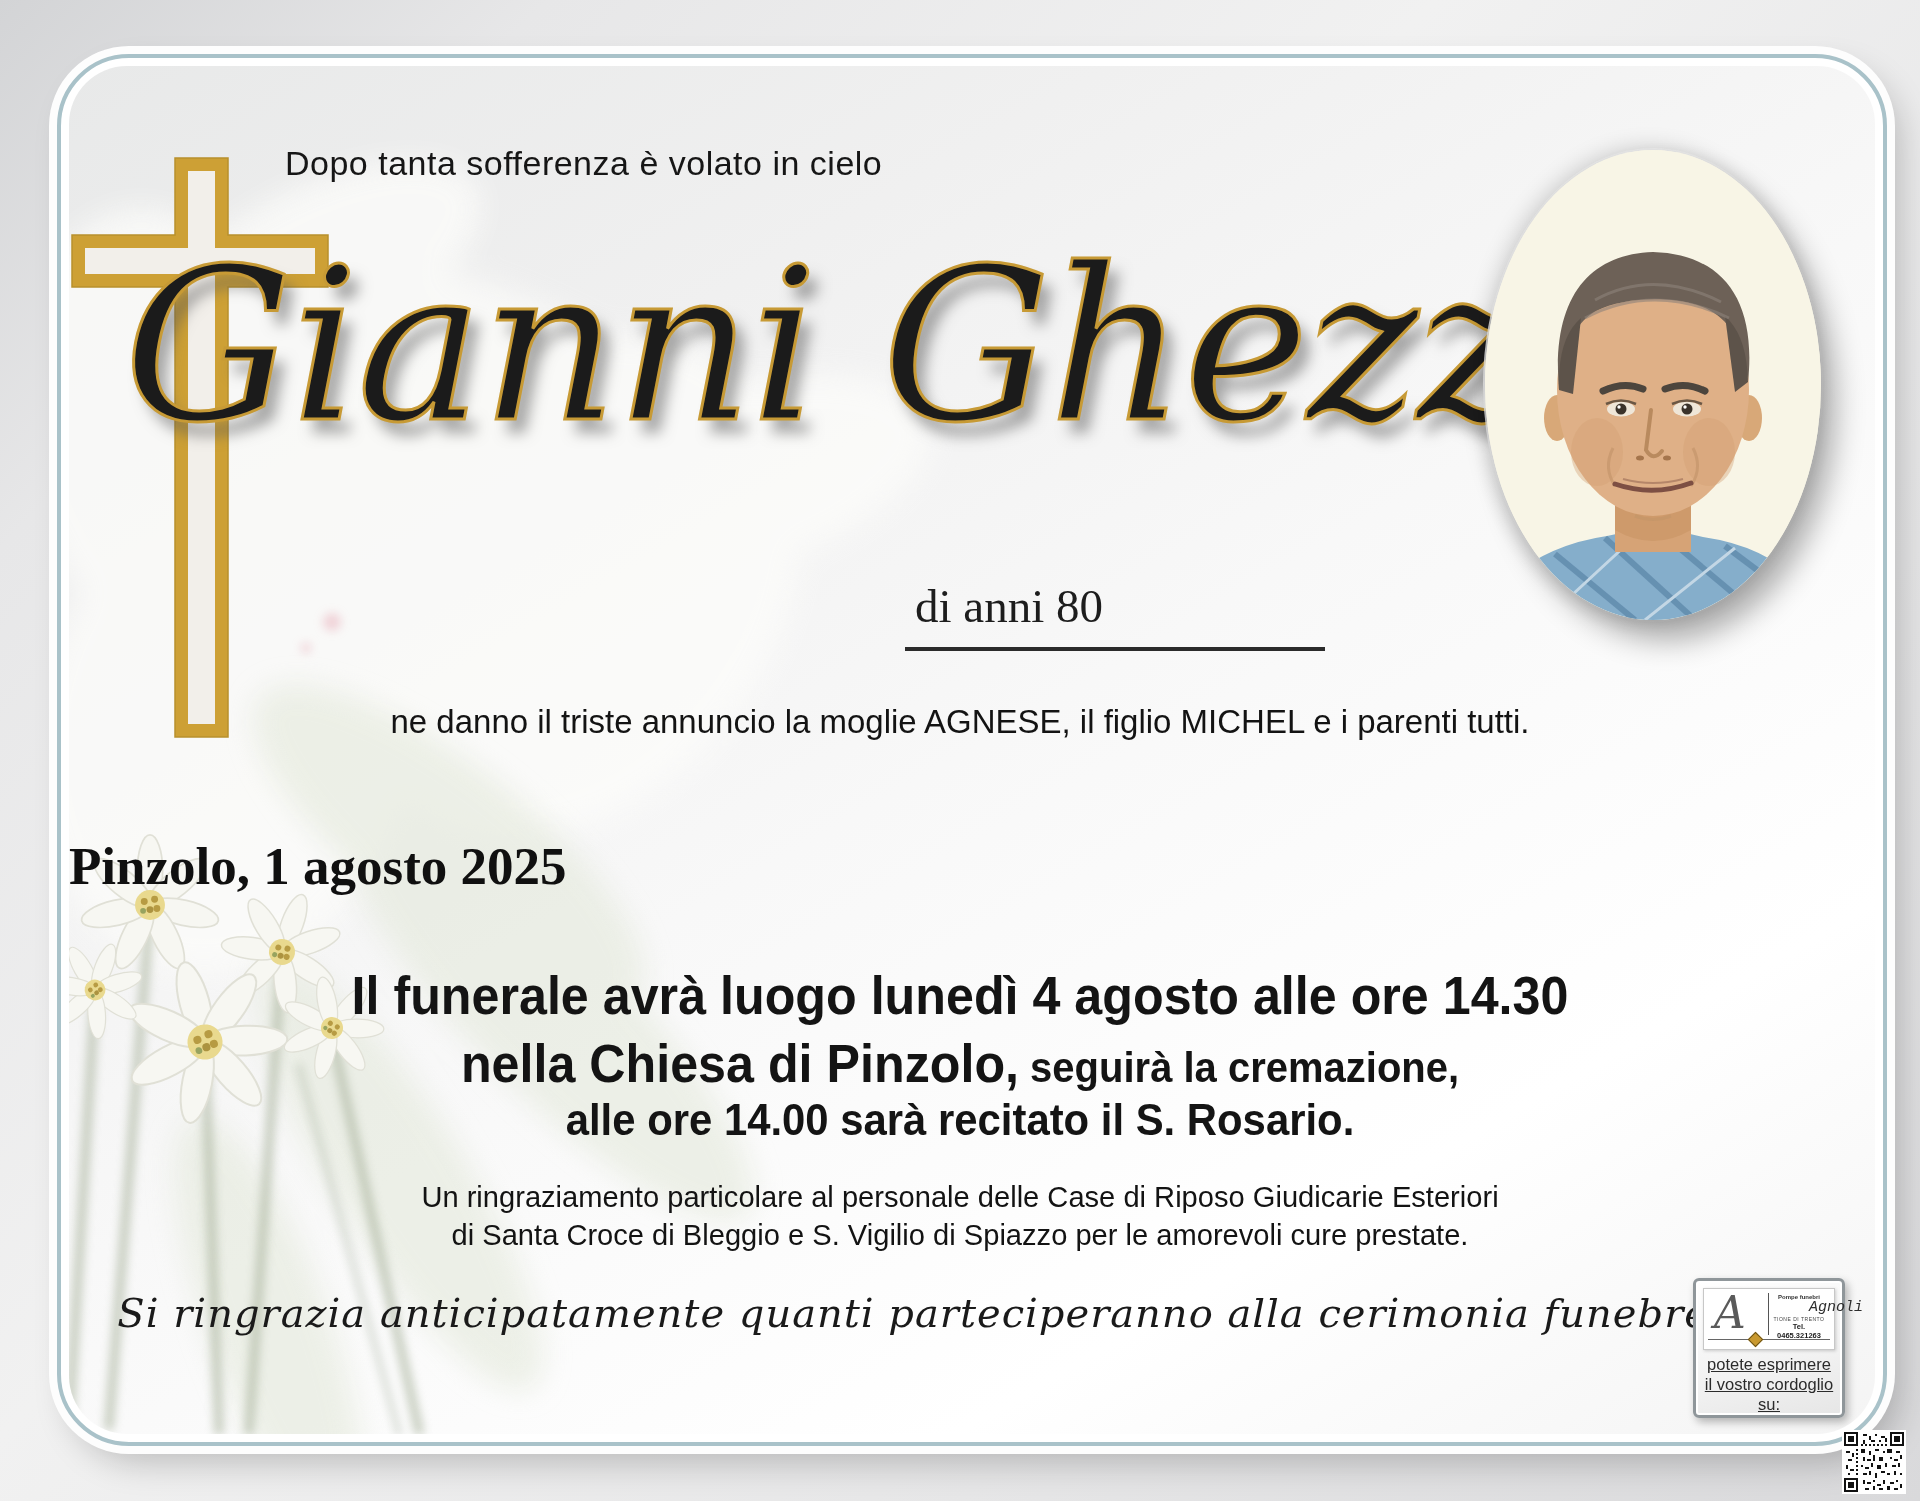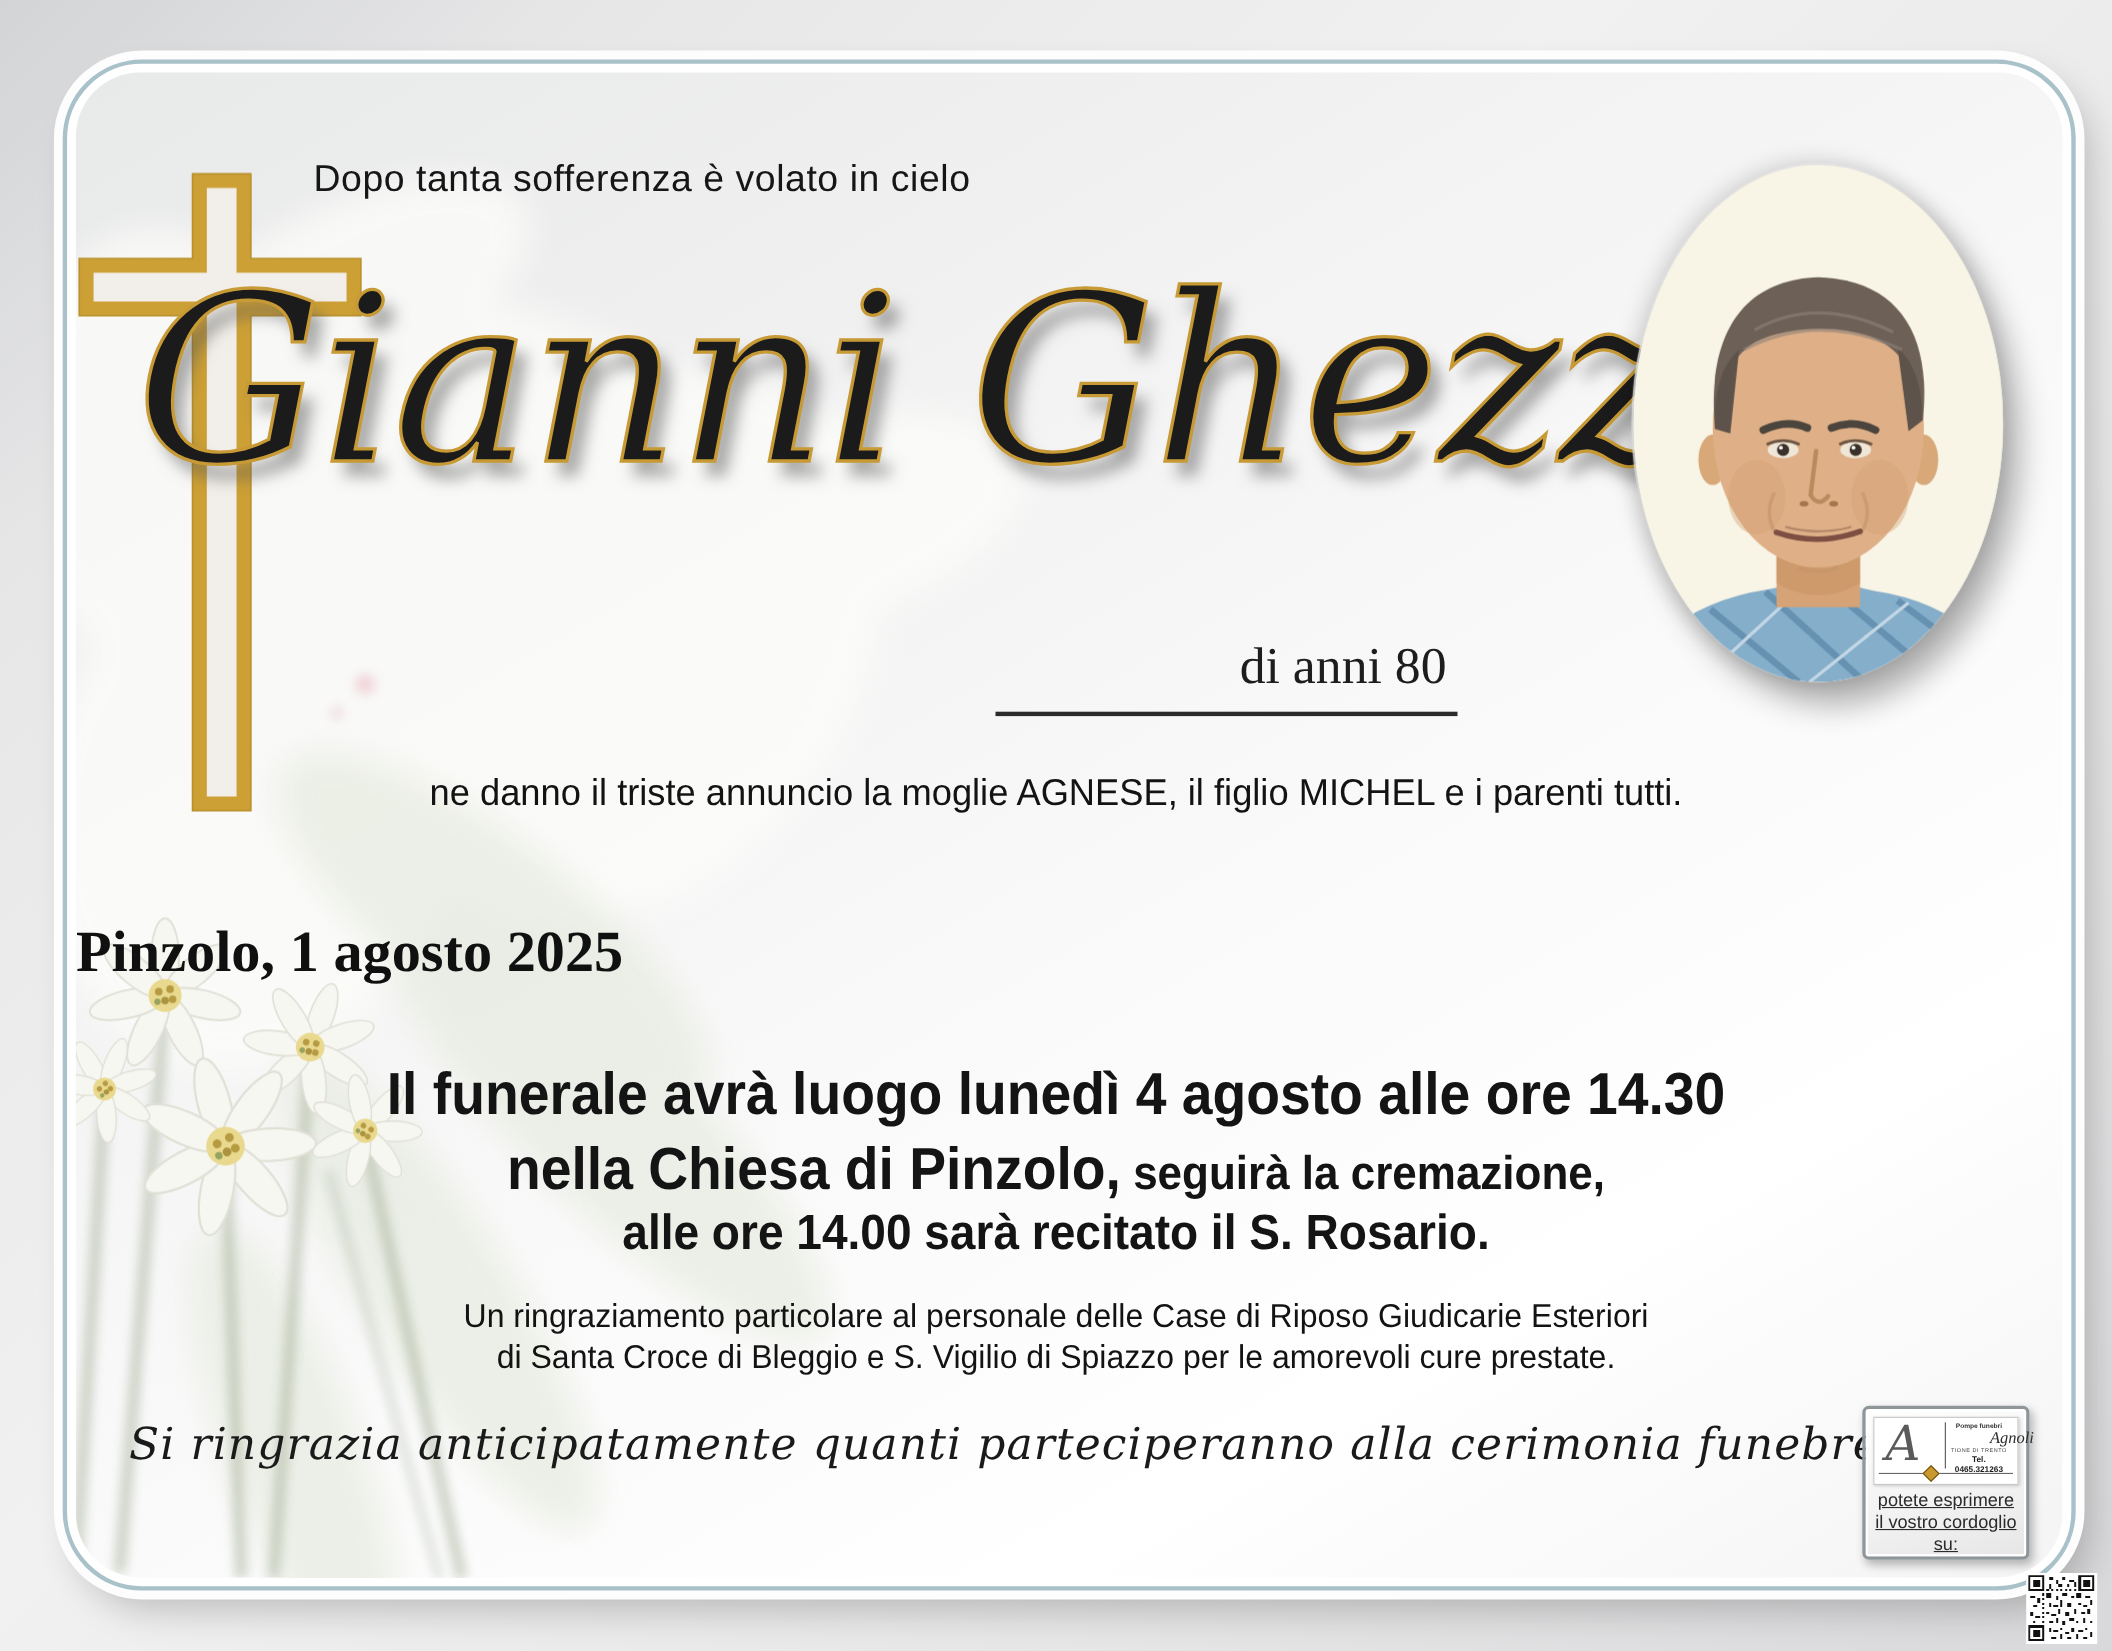--- a/index.html
+++ b/index.html
@@ -25,21 +25,21 @@
 
   .bigname {
     left:0; width:1578px; top:158px; text-align:center;
     font-family:"DejaVu Serif","Liberation Serif",serif; font-style:italic;
     font-size:212px; line-height:1.15; letter-spacing:-2px; color:#1b1b1b;
     -webkit-text-stroke:3px #c79a35;
     text-shadow: 10px 14px 14px rgba(85,85,85,0.5);
     white-space:nowrap;
   }
   .ageline {
-    left:846px; width:400px; top:513px; text-align:right;
+    left:846px; width:400px; top:513px; text-align:left;
     font-family:"Liberation Serif",serif; font-size:47px; color:#1d1d1d;
   }
   .age-underline { left:836px; top:581px; width:420px; height:4px; background:#2b2b2b; }
 
   .announce { left:0; width:1782px; top:636px; text-align:center; font-size:34px; color:#131313; transform:scaleX(0.97); }
 
   .placedate {
     left:0; width:1732px; top:770px; text-align:left;
     font-family:"Liberation Serif",serif; font-weight:bold; font-size:53px; color:#101010;
   }
@@ -81,21 +81,21 @@
     position:relative; width:130px; height:60px; margin:7px auto 4px auto;
     background:#fff; border:1px solid #c7c7c7; box-shadow:1px 1px 3px rgba(0,0,0,0.18);
   }
   .fh-initial {
     position:absolute; left:10px; top:-2px;
     font-family:"DejaVu Serif",serif; font-style:italic; font-size:44px; color:#5a5a5a; font-weight:normal;
   }
   .fh-vline { position:absolute; left:64px; top:4px; width:1px; height:42px; background:#555; }
   .fh-col { position:absolute; left:66px; top:5px; width:58px; }
   .fh-cat { font-size:6px; color:#333; font-weight:bold; }
-  .fh-name { font-family:Liberation Serif, serif; font-style:italic; font-size:15px; color:#2e2e2e; line-height:16px;padding-left:39px; }
+  .fh-name { font-family:Liberation Mono, monospace; font-style:italic; font-size:15px; color:#2e2e2e; line-height:16px;padding-left:39px; }
   .fh-city { font-size:5px; letter-spacing:0.5px; color:#444; }
   .fh-phone { font-size:7.5px; font-weight:bold; color:#1c1c1c; }
   .fh-hline { position:absolute; left:4px; right:4px; bottom:9px; height:1px; background:#666; }
   .fh-diamond {
     position:absolute; left:46px; bottom:4px; width:9px; height:9px;
     background:#c9992f; border:1px solid #6d5313; transform:rotate(45deg);
   }
   .fh-text { font-size:16.5px; line-height:20px; color:#2b2b2b;text-decoration:underline; }
   .fh-site { font-size:18px; font-weight:bold; color:#0e0e0e; letter-spacing:-0.5px;margin-top:18px; }
 

